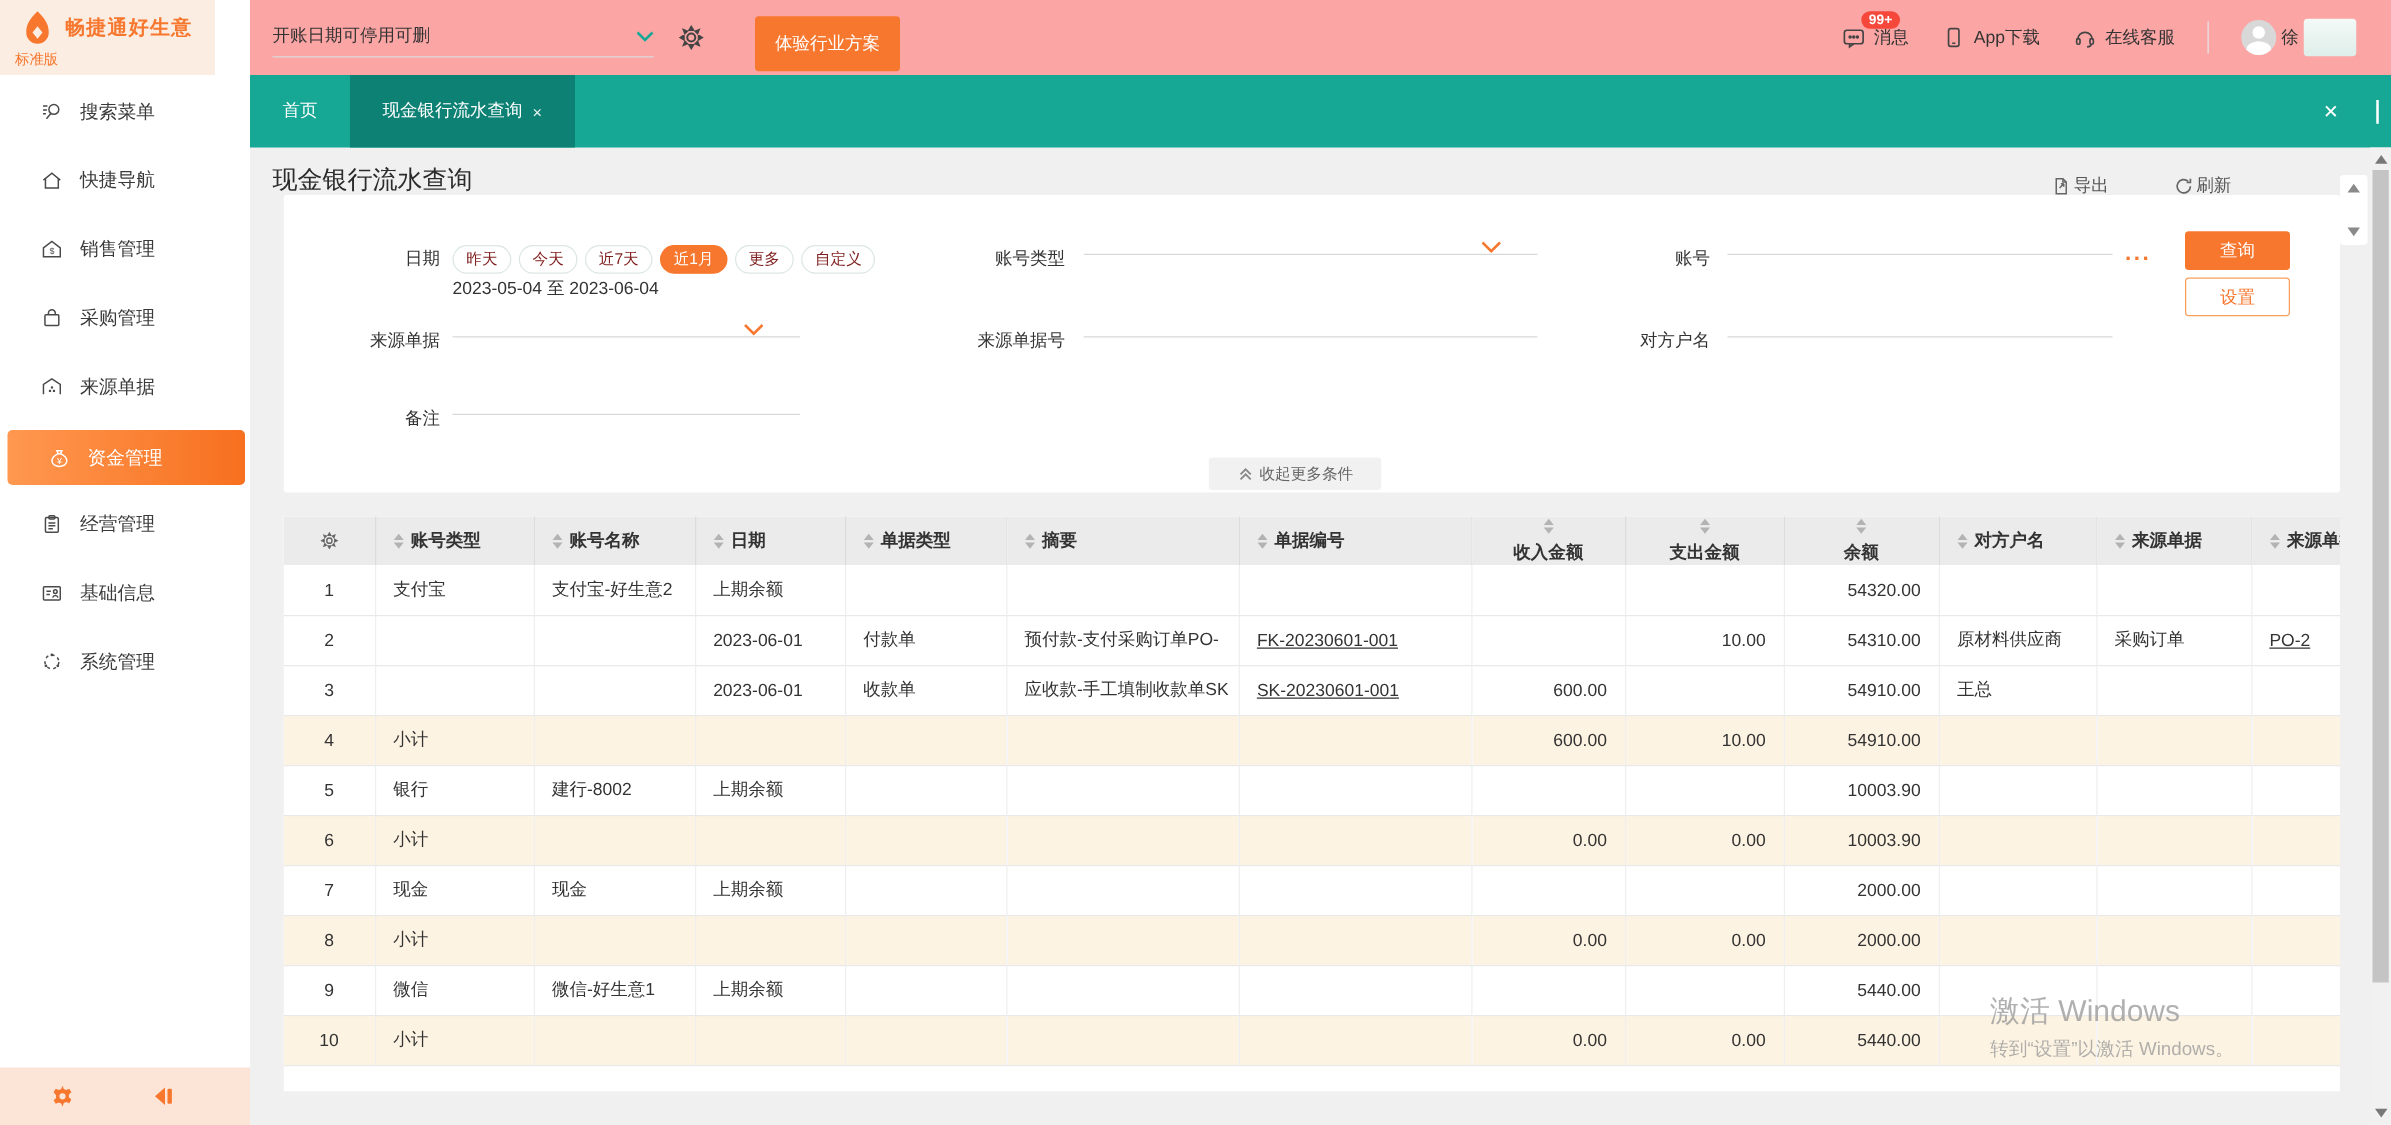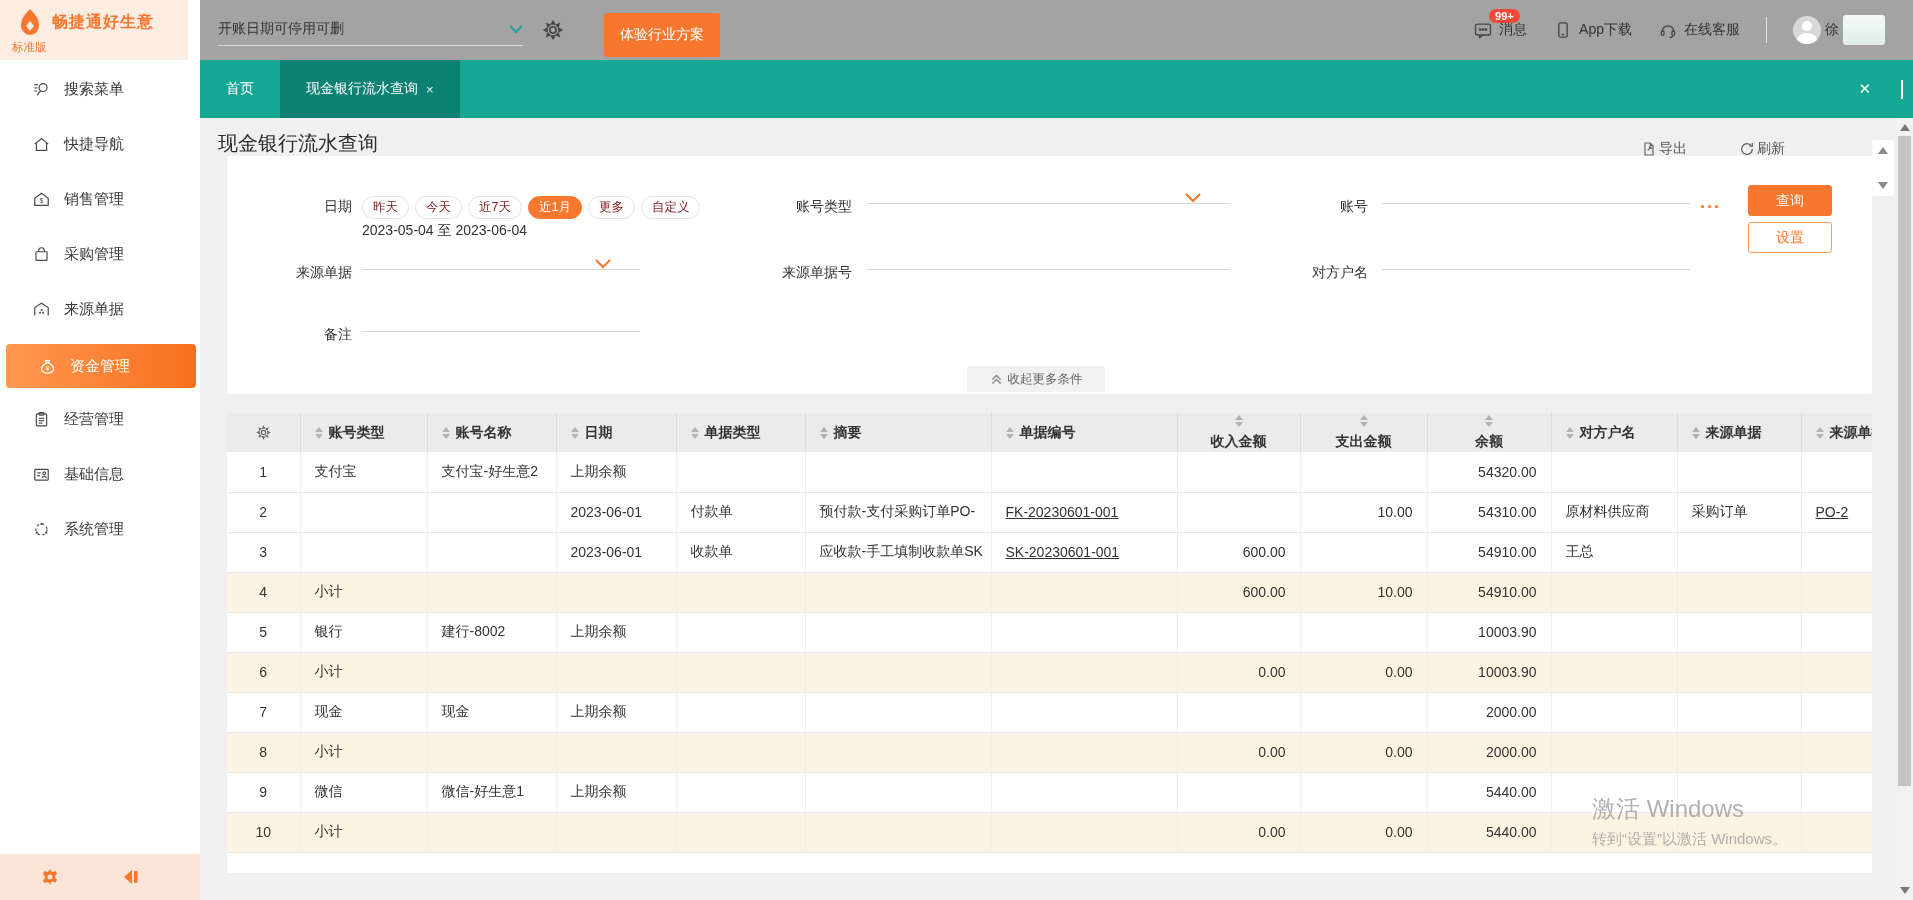--- a/index.html
+++ b/index.html
@@ -1,22 +1,22 @@
 <!DOCTYPE html>
 <html><head>
 <meta charset="utf-8">
 <style>
   * { margin:0; padding:0; box-sizing:border-box; }
   html,body { width:1913px; height:900px; overflow:hidden; }
   body { font-family:"Liberation Sans","DejaVu Sans",sans-serif; font-size:14px; color:#333; background:#f0f0f0; position:relative; }
   svg { display:block; }
 
   
-  .topbar { position:absolute; left:0; top:0; width:1913px; height:60px; background:#a3a3a3; z-index:6; }
-  .logo-block { position:absolute; left:0; top:0; width:188px; height:60px; background:#fcede2; z-index:7; }
+  .topbar { position:absolute; left:0; top:0; width:1913px; height:60px; background:#fca5a5; z-index:6; }
+  .logo-block { position:absolute; left:0; top:0; width:172px; height:60px; background:#fcede2; z-index:7; }
   .logo-mark { position:absolute; left:14px; top:7px; width:32px; height:32px; }
   .brand { position:absolute; left:52px; top:12px; font-size:16px; font-weight:bold; color:#f7772e; letter-spacing:1px; }
   .edition { position:absolute; left:12px; top:40px; font-size:11.5px; color:#f7772e; }
   .acct-select { position:absolute; left:218px; top:12px; width:305px; height:34px; border-bottom:1px solid #d9d9d9; display:flex; align-items:center; justify-content:space-between; cursor:pointer; }
   .acct-select .val { font-size:14px; color:#333; }
   .top-gear { position:absolute; left:541px; top:18px; width:24px; height:24px; color:#444; cursor:pointer; }
   .trial-btn { position:absolute; left:578px; top:13px; height:44px; padding:0 16px; background:#f7772e; color:#fff; border:none; border-radius:3px; font-size:14px; cursor:pointer;margin-left:26px; }
   .top-right { position:absolute; right:28px; top:0; height:60px; display:flex; align-items:center; gap:26px; }
   .tr-item { display:flex; align-items:center; gap:6px; color:#333; font-size:14px; cursor:pointer; position:relative; }
   .tr-item svg { color:#444; }

